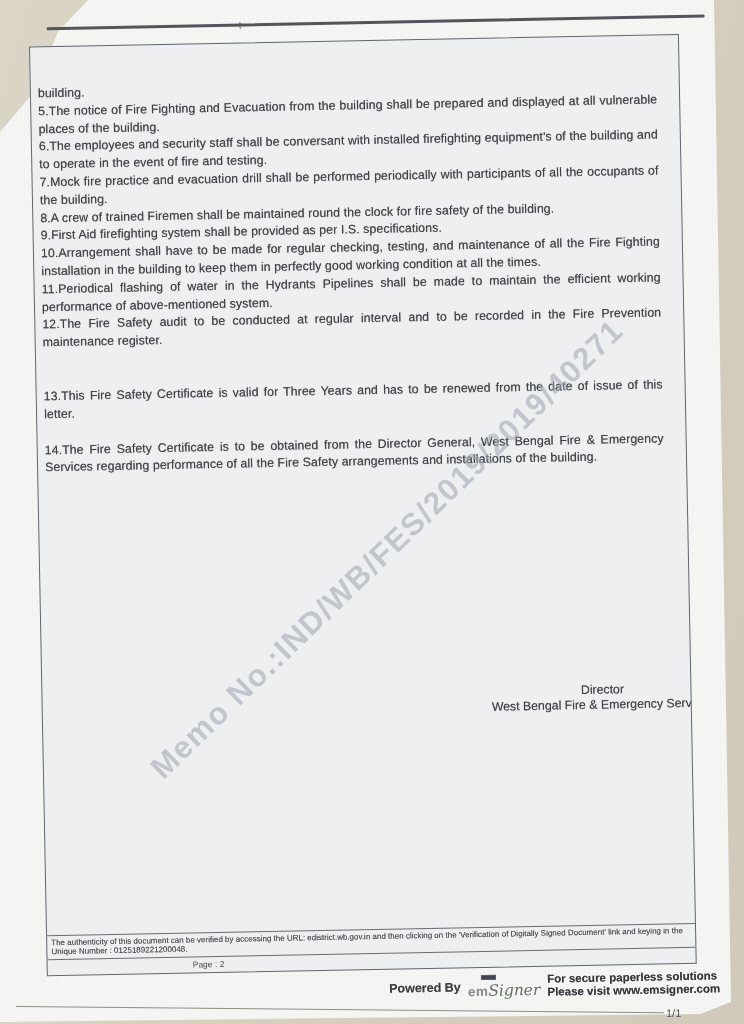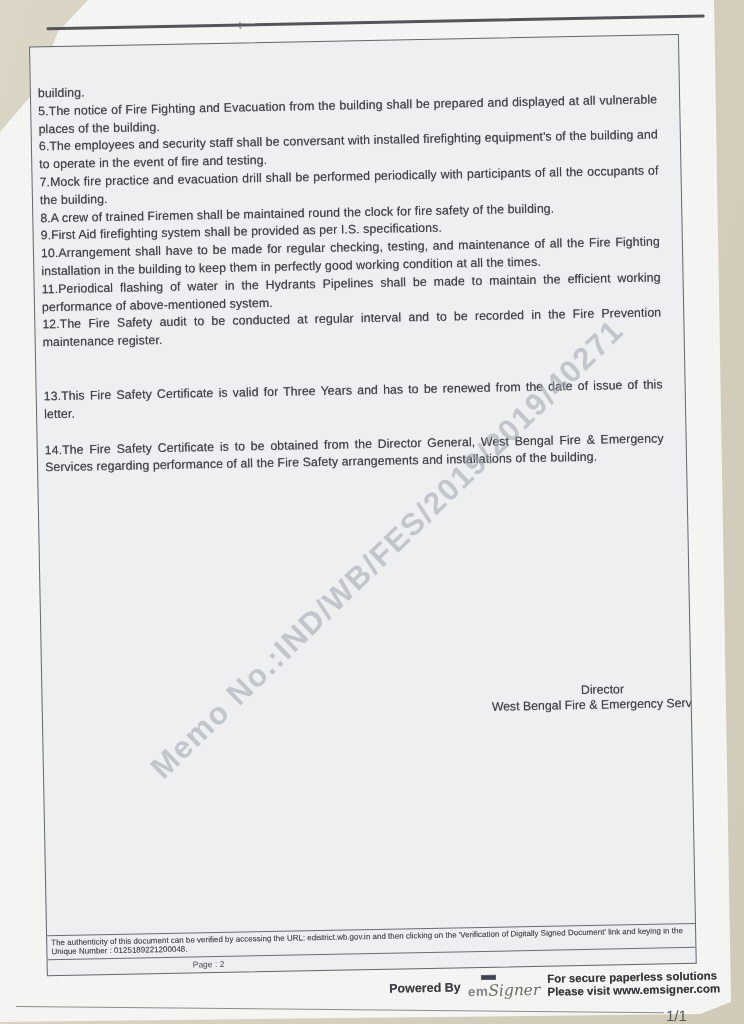--- a/index.html
+++ b/index.html
@@ -55,21 +55,21 @@
   .powered{position:absolute;left:380px;top:976px;width:340px;display:flex;align-items:center;gap:7px;}
   .powered-label{font-size:12.5px;font-weight:600;color:#3a3d42;white-space:nowrap;text-shadow:0 0 .6px rgba(58,61,66,.5);}
   .brand{position:relative;padding-top:7px;white-space:nowrap;}
   .brand-mark{position:absolute;top:0;left:13px;width:15px;height:5px;background:#3d4350;box-shadow:inset 0 0 0 1px #5a6170;}
   .brand-em{font-size:13.5px;font-weight:bold;letter-spacing:.5px;color:#85888d;}
   .brand-signer{font-size:15.5px;font-style:italic;font-family:"DejaVu Serif",serif;color:#667064;}
   .taglines{display:flex;flex-direction:column;}
   .taglines span{font-size:11.5px;line-height:13px;font-weight:bold;color:#33363b;white-space:nowrap;text-shadow:0 0 .5px rgba(51,54,59,.5);}
   
   .bottom-rule{position:absolute;left:16px;top:1006px;width:648px;height:1px;background:#8f8d85;transform:rotate(.55deg);transform-origin:left center;}
-  .page-indicator{position:absolute;left:666px;top:1007px;font-size:15px;color:#55575c;transform:rotate(.55deg);}
+  .page-indicator{position:absolute;left:666px;top:1007px;font-size:11px;color:#55575c;transform:rotate(.55deg);}
   
   .speck-t{position:absolute;left:248px;top:17px;font-size:10px;color:#5d6066;}
   .speck-dot{position:absolute;left:214px;top:156px;width:2.5px;height:2.5px;border-radius:50%;background:#6a6d73;}
 </style>
 </head>
 <body>
 
 <div class="paper"></div>
 
 <div class="tilt">

